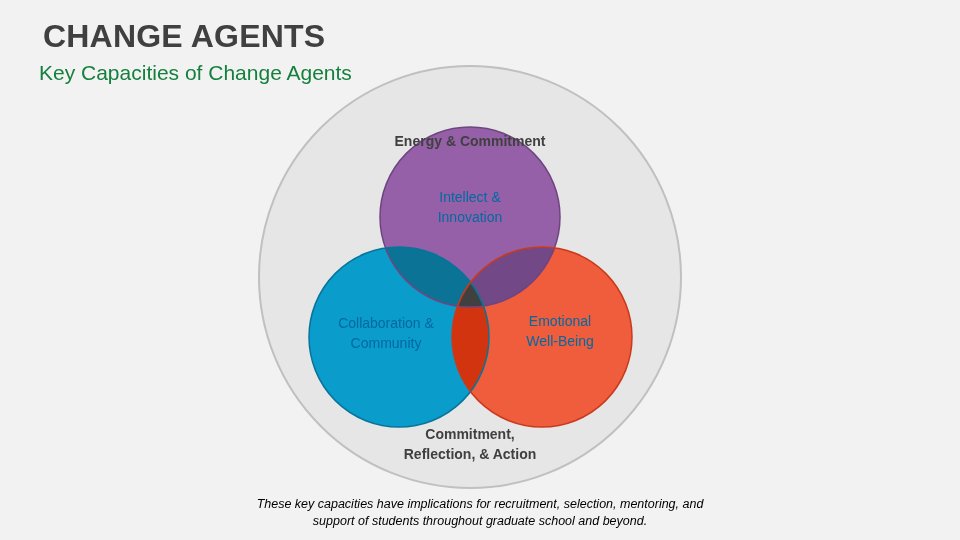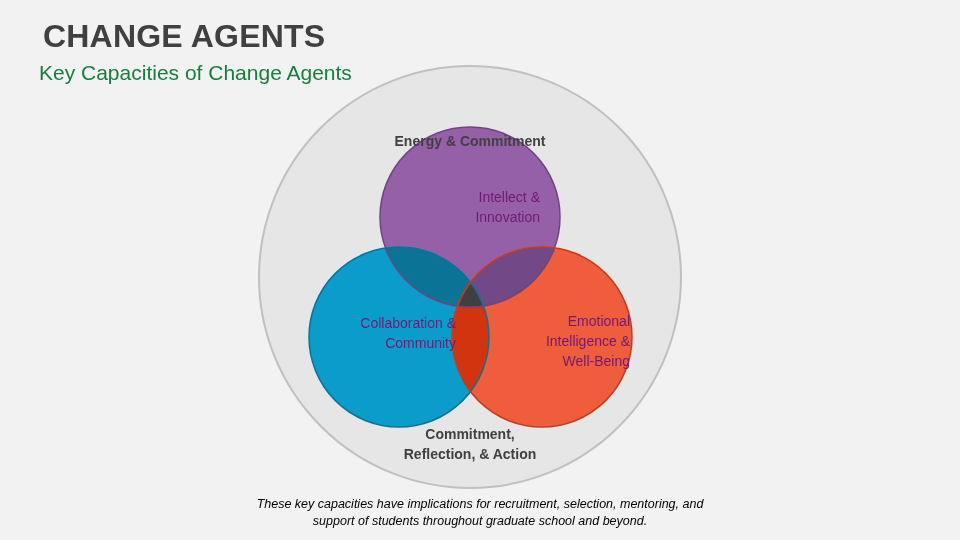--- a/index.html
+++ b/index.html
@@ -3,21 +3,21 @@
 <meta charset="utf-8">
 <style>
   html, body { margin:0; padding:0; }
   body { width:960px; height:540px; background:#f2f2f2; position:relative; overflow:hidden;
          font-family:"Liberation Sans", "DejaVu Sans", sans-serif; }
   .title { position:absolute; left:39px; top:14px; font-size:32px; font-weight:bold; color:#404040; letter-spacing:0.2px; margin:4px; }
   .subtitle { position:absolute; left:39px; top:61px; font-size:21px; color:#15803d; margin:0; }
   svg.venn { position:absolute; left:0; top:0; }
   .lbl { position:absolute; text-align:center; font-size:14px; line-height:20px; }
   .lbl.dark { color:#404040; font-weight:bold; }
-  .lbl.light { color:#701a75;text-align:right; }
+  .lbl.light { color:#0369a1; }
   .caption { position:absolute; left:200px; width:560px; top:496px; text-align:center; font-size:12.5px; line-height:17px; font-style:italic; color:#000000; }
 </style>
 </head>
 <body>
 
 <h1 class="title">CHANGE AGENTS</h1>
 <p class="subtitle">Key Capacities of Change Agents</p>
 
 <svg class="venn" width="960" height="540" viewBox="0 0 960 540">
   <defs>
@@ -67,21 +67,20 @@
   <div>Innovation</div>
 </div>
 
 <div class="lbl light" style="left:316px; width:140px; top:313px;">
   <div>Collaboration &amp;</div>
   <div>Community</div>
 </div>
 
 <div class="lbl light" style="left:490px; width:140px; top:311px;">
   <div>Emotional</div>
-  <div>Intelligence &amp;</div>
   <div>Well-Being</div>
 </div>
 
 <div class="lbl dark" style="left:370px; width:200px; top:424px;">
   <div>Commitment,</div>
   <div>Reflection, &amp; Action</div>
 </div>
 
 <div class="caption">
   <div>These key capacities have implications for recruitment, selection, mentoring, and</div>

